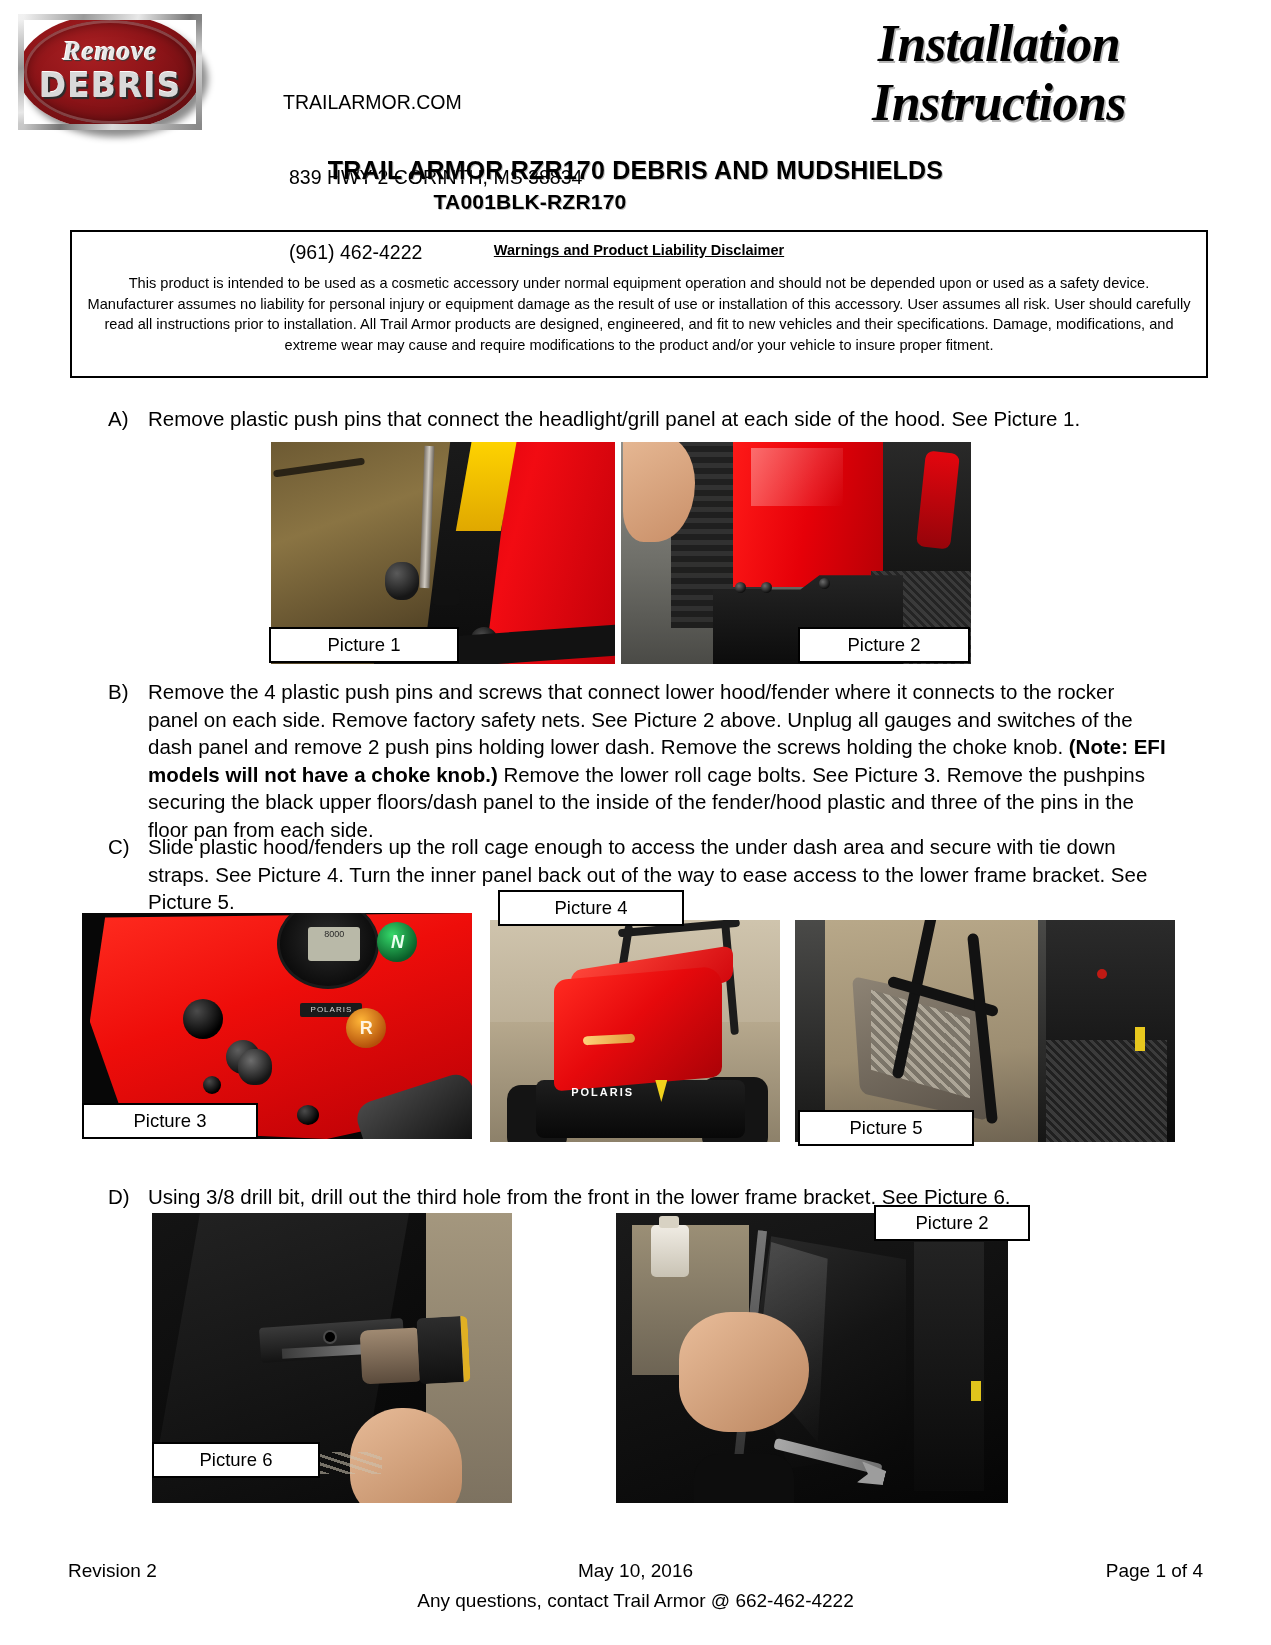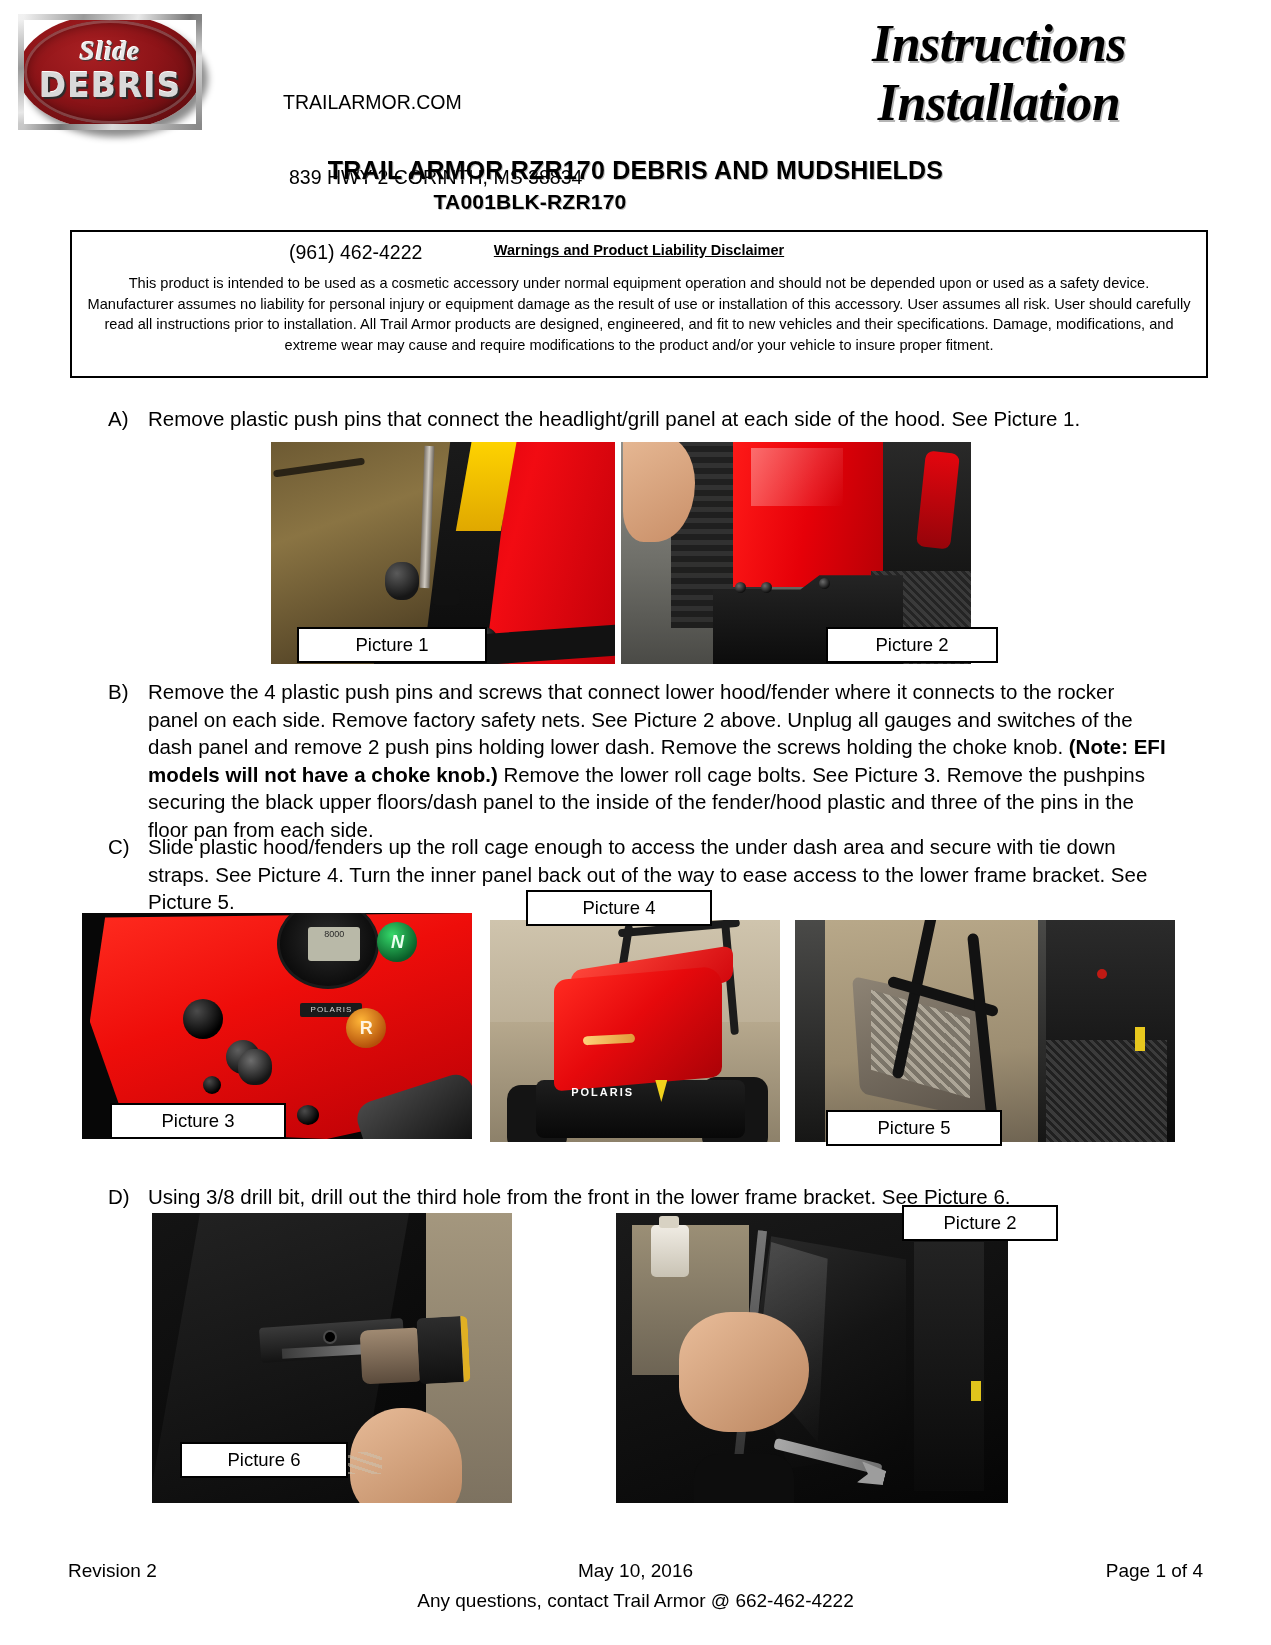--- a/index.html
+++ b/index.html
@@ -177,21 +177,20 @@
     position: absolute;
     background: #ffffff;
     border: 2px solid #000;
     box-sizing: border-box;
     font-size: 18.5px;
     text-align: center;
     display: flex;
     align-items: center;
     justify-content: center;
     z-index: 5;
-    margin-left: 28px;
   }
 
   
   #photo1 { left: 271px; top: 442px; width: 344px; height: 222px; }
   #photo1 .floor {
     position: absolute; left: 0; top: 0; width: 58%; height: 100%;
     background: linear-gradient(160deg,#6d5a33 0%,#8a7443 35%,#5d4c2b 75%,#3c3119 100%);
   }
   #photo1 .cord {
     position: absolute; left: 2px; top: 22px; width: 92px; height: 7px;
@@ -563,34 +562,34 @@
 </head>
 <body>
 
 <div class="page">
 
   <div class="header">
 
     <div class="logo">
       <div class="logo-oval">
         <div class="logo-ring"></div>
-        <div class="logo-trail">Slide</div>
+        <div class="logo-trail">Remove</div>
         <div class="logo-armor">DEBRIS</div>
       </div>
     </div>
 
     <div class="company">
       <div class="ln1">TRAILARMOR.COM</div>
       <div class="ln2">839 HWY 2 CORINTH, MS 38834</div>
       <div class="ln3">(961) 462-4222</div>
     </div>
 
     <div class="doc-title">
+      <div>Installation</div>
       <div>Instructions</div>
-      <div>Installation</div>
     </div>
   </div>
 
   <div class="product-title">TRAIL ARMOR RZR170 DEBRIS AND MUDSHIELDS</div>
   <div class="product-sku">TA001BLK-RZR170</div>
 
   <div class="disclaimer">
     <div class="disclaimer-title">Warnings and Product Liability Disclaimer</div>
     <div class="disclaimer-body">This product is intended to be used as a cosmetic accessory under normal equipment operation and should not be depended upon or used as a safety device.  Manufacturer assumes no liability for personal injury or equipment damage as the result of use or installation of this accessory.  User assumes all risk.  User should carefully read all instructions prior to installation.  All Trail Armor products are designed, engineered, and fit to new vehicles and their specifications.  Damage, modifications, and extreme wear may cause and require modifications to the product and/or your vehicle to insure proper fitment.</div>
   </div>

